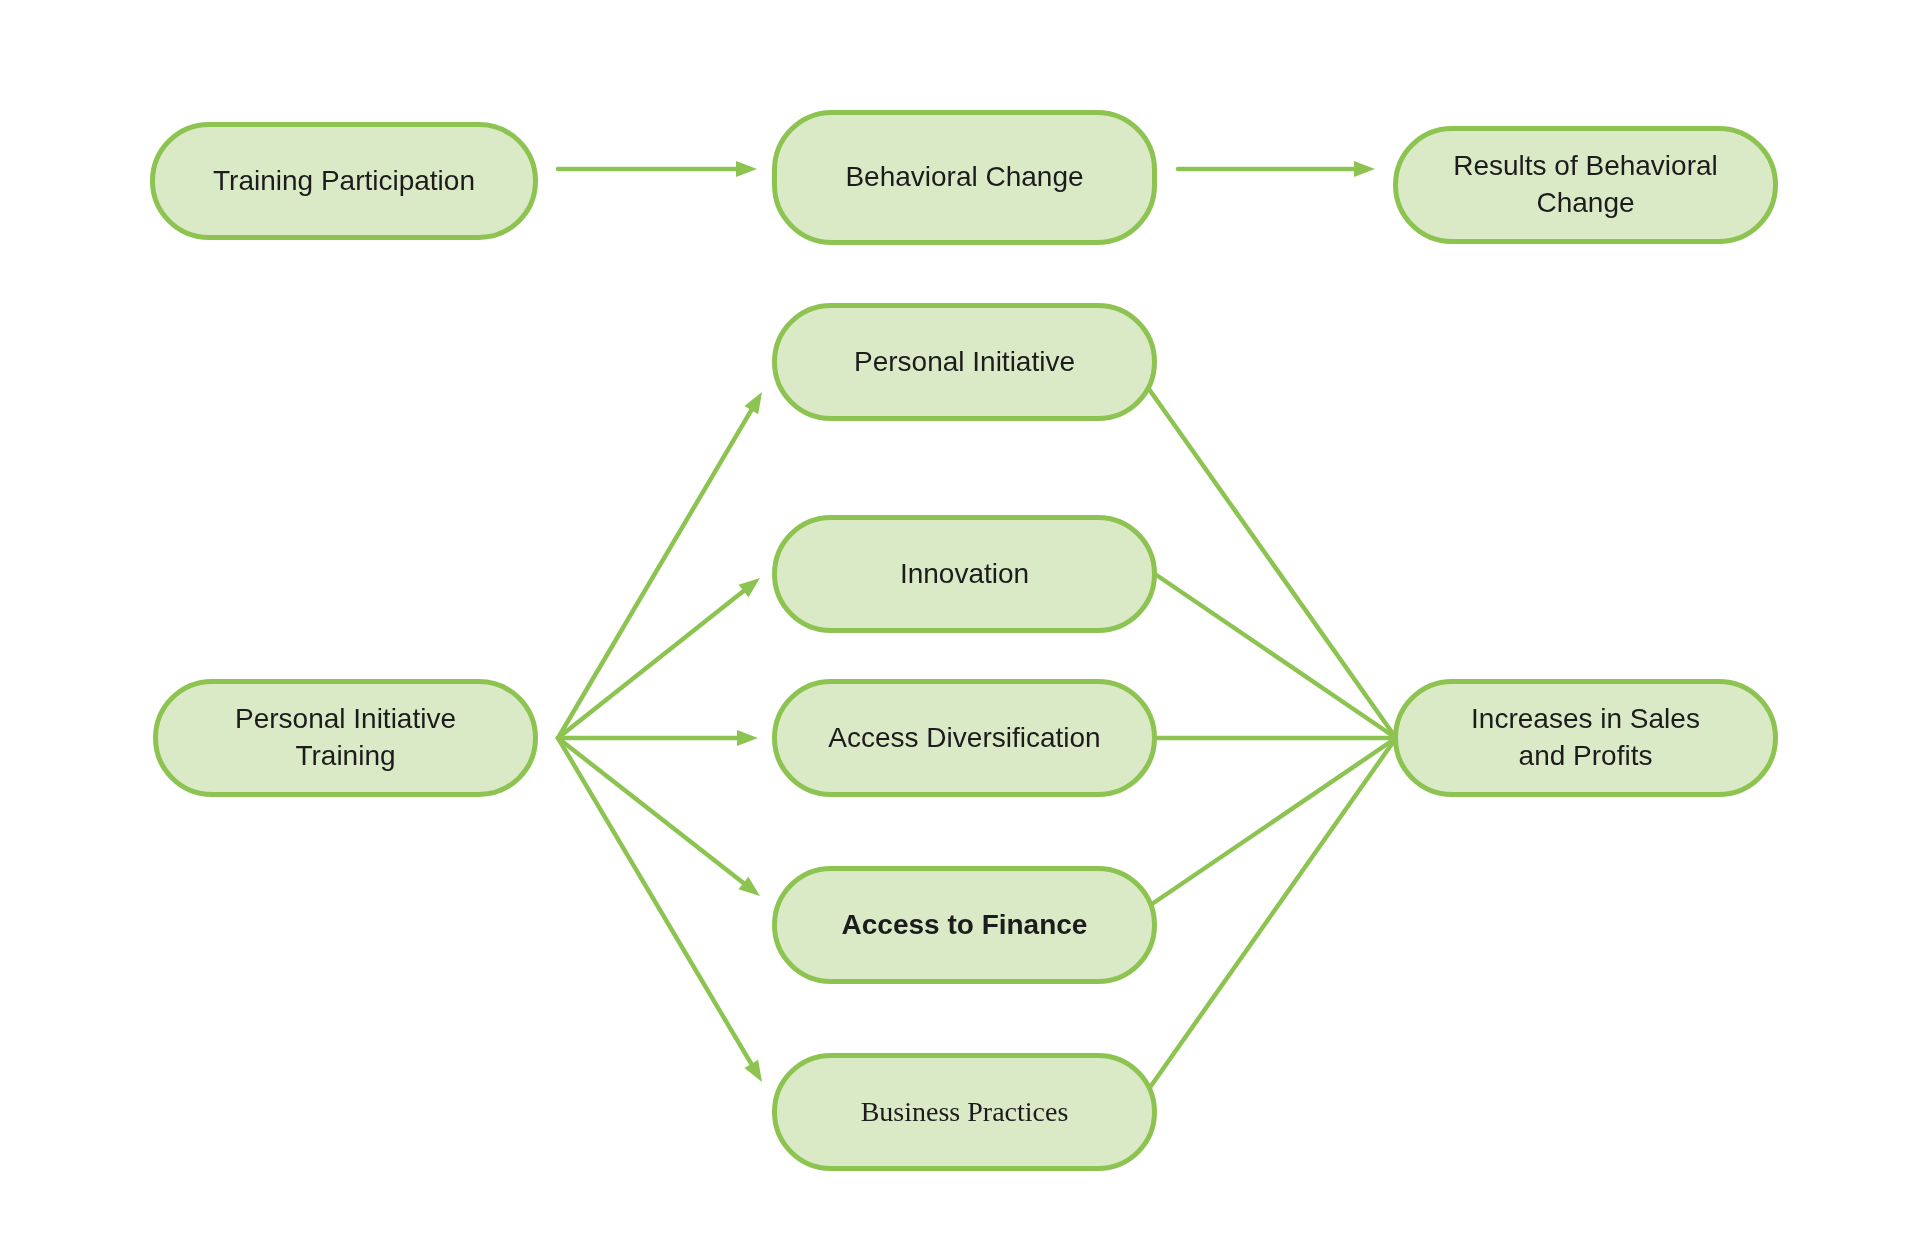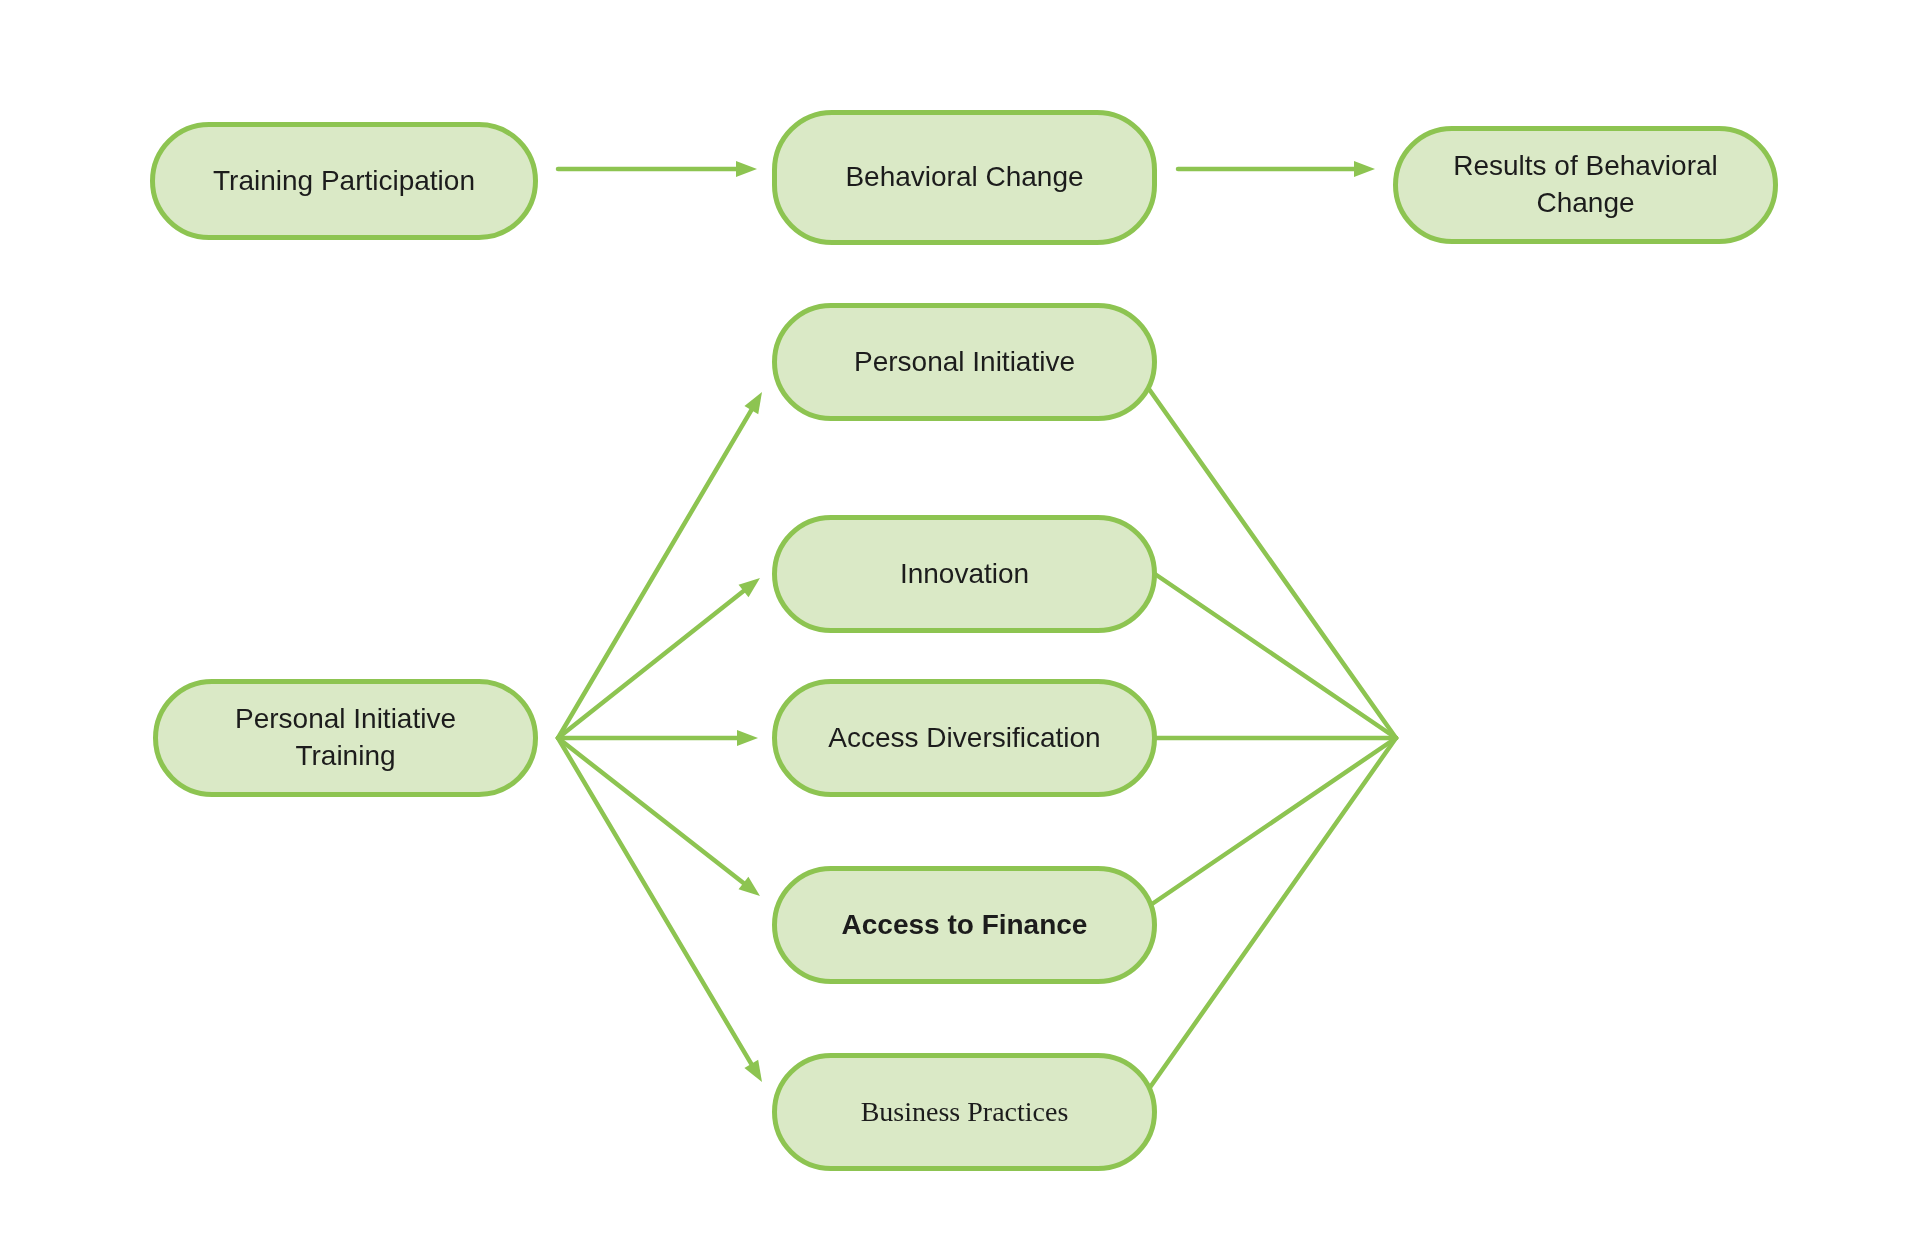--- a/index.html
+++ b/index.html
@@ -90,14 +90,16 @@
   <div class="node" id="n-bc"><span>Behavioral Change</span></div>
   <div class="node" id="n-rbc"><span>Results of Behavioral
 Change</span></div>
   <div class="node" id="n-pit"><span>Personal Initiative
 Training</span></div>
   <div class="node" id="n-pi"><span>Personal Initiative</span></div>
   <div class="node" id="n-in"><span>Innovation</span></div>
   <div class="node" id="n-pd"><span>Access Diversification</span></div>
   <div class="node" id="n-af"><span>Access to Finance</span></div>
   <div class="node" id="n-bp"><span>Business Practices</span></div>
+  <div class="node" id="n-isp"><span>Increases in Sales
+and Profits</span></div>
 
 </div>
 
 </body></html>

